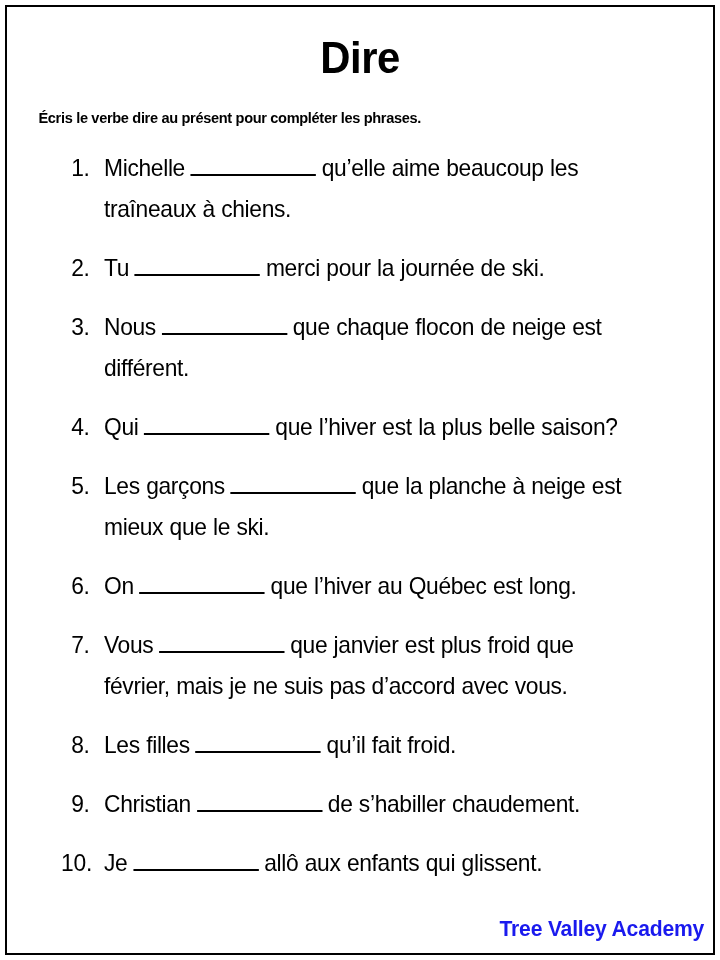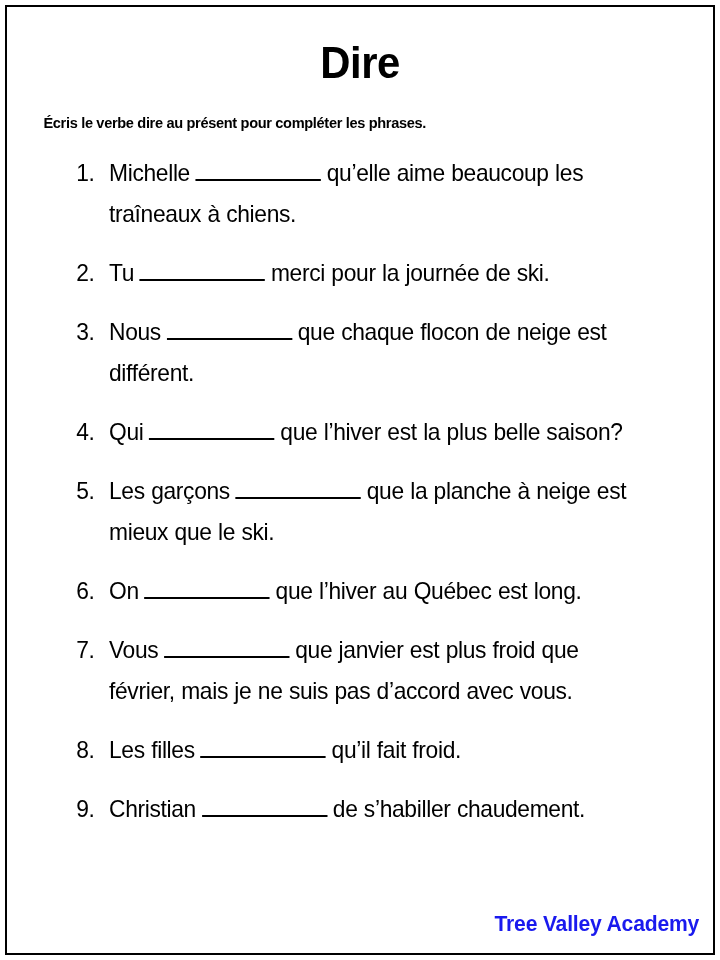--- a/index.html
+++ b/index.html
@@ -15,21 +15,20 @@
     -webkit-font-smoothing: antialiased;
   }
 
   
   .worksheet {
     position: relative;
     box-sizing: border-box;
     width: 720px;
     height: 960px;
     background: #ffffff;
-    padding: 5px;
   }
   .page-border {
     position: absolute;
     left: 5px;
     top: 5px;
     right: 5px;
     bottom: 5px;
     border: 2px solid #000000;
     box-sizing: border-box;
     pointer-events: none;
@@ -171,18 +170,22 @@
           <span class="q-text"><span>Vous</span><span class="blank"></span><span>que janvier est plus froid que février, mais je ne suis pas d’accord avec vous.</span></span>
         </li>
         <li class="q-item">
           <span class="q-num">8.</span>
           <span class="q-text"><span>Les filles</span><span class="blank"></span><span>qu’il fait froid.</span></span>
         </li>
         <li class="q-item">
           <span class="q-num">9.</span>
           <span class="q-text"><span>Christian</span><span class="blank"></span><span>de s’habiller chaudement.</span></span>
         </li>
+        <li class="q-item">
+          <span class="q-num">10.</span>
+          <span class="q-text"><span>Je</span><span class="blank"></span><span>allô aux enfants qui glissent.</span></span>
+        </li>
       </ol>
 
     <div class="footer" style="color: rgb(26, 26, 238);">Tree Valley Academy</div>
 
   </div>
 </div>
 
 </body></html>

